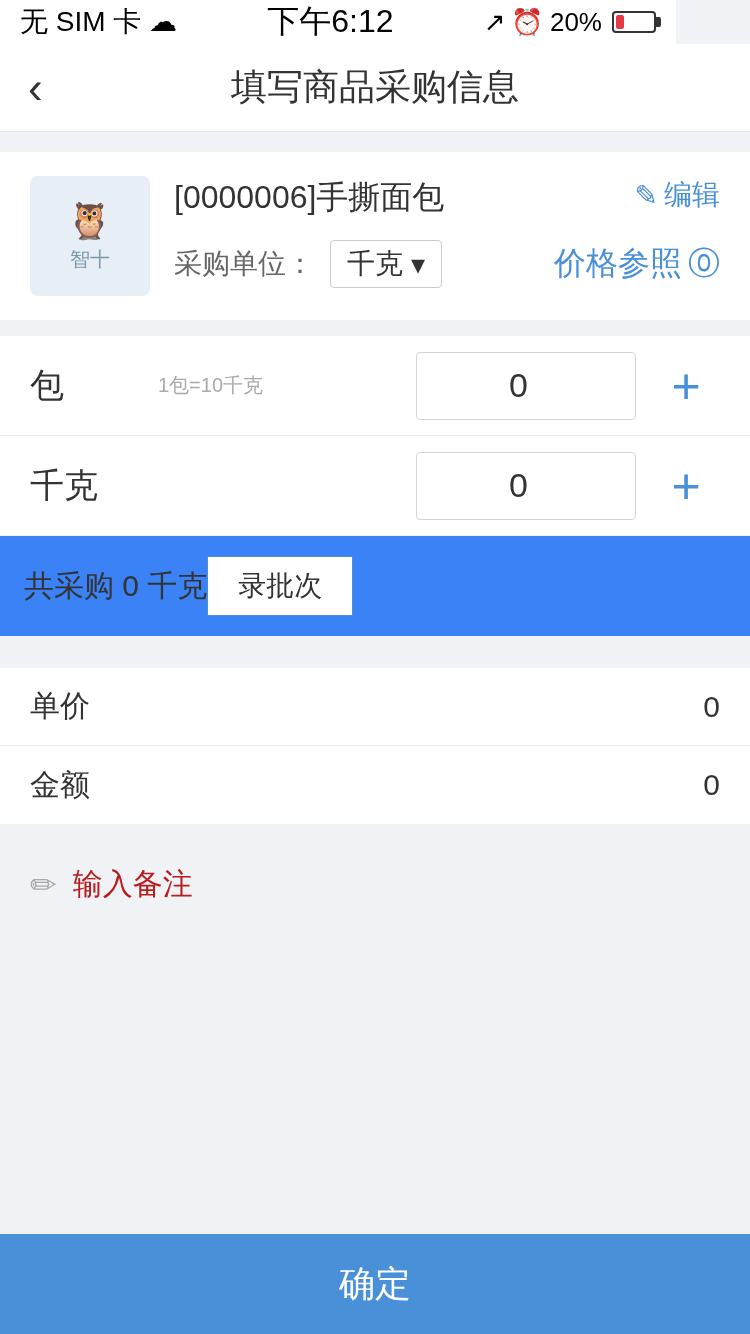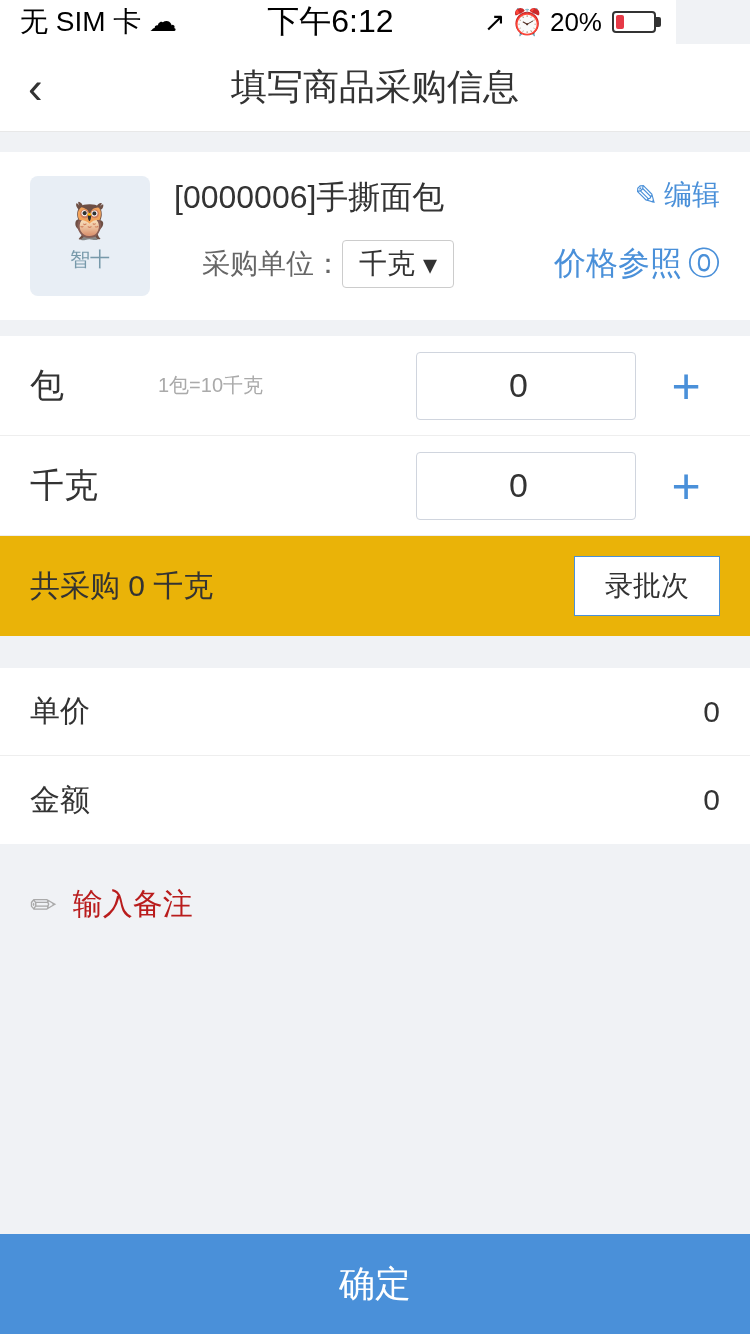--- a/index.html
+++ b/index.html
@@ -130,21 +130,21 @@
       font-size: 28px;
       display: flex;
       align-items: center;
       gap: 6px;
     }
     .purchase-unit-row {
       display: flex;
       align-items: center;
       justify-content: space-between;
     }
-    .purchase-unit-left { display: flex; align-items: center; font-size: 28px; color: #666; margin-left: 28px; }
+    .purchase-unit-left { display: flex; align-items: center; gap: 16px; font-size: 28px; color: #666; }
     .unit-select {
       border: 1px solid #ccc;
       border-radius: 4px;
       padding: 4px 16px;
       font-size: 28px;
       color: #333;
       display: flex;
       align-items: center;
       gap: 8px;
       background: #fff;
@@ -209,25 +209,24 @@
       font-size: 50px;
       color: #4a90d9;
       display: flex;
       align-items: center;
       justify-content: center;
       line-height: 1;
     }
 
     
     .summary-row {
-      background: #eab308;
-      display: flex;
-      align-items: center;
-      justify-content: space-between;
-      padding: 0 30px;
+      background: #3b82f6;
+      display: flex;
+      align-items: center;
+      padding: 0 24px;
       height: 100px;
     }
     .summary-text { font-size: 30px; color: #333; }
     .record-btn {
       border: 1px solid #4a90d9;
       border-radius: 0;
       padding: 10px 30px;
       color: #333;
       font-size: 28px;
       background: #fff;
@@ -236,21 +235,21 @@
     
     .price-section {
       background: #fff;
       margin-top: 16px;
     }
     .price-row {
       display: flex;
       align-items: center;
       justify-content: space-between;
       padding: 0 30px;
-      height: 88px;
+      height: 78px;
       border-bottom: 1px solid #eee;
     }
     .price-row:last-child { border-bottom: none; text-align: center; }
     .price-label { font-size: 30px; color: #333; }
     .price-value { font-size: 30px; color: #333; }
 
     
     .notes-section {
       background: #f0f2f5;
       margin-top: 16px;

